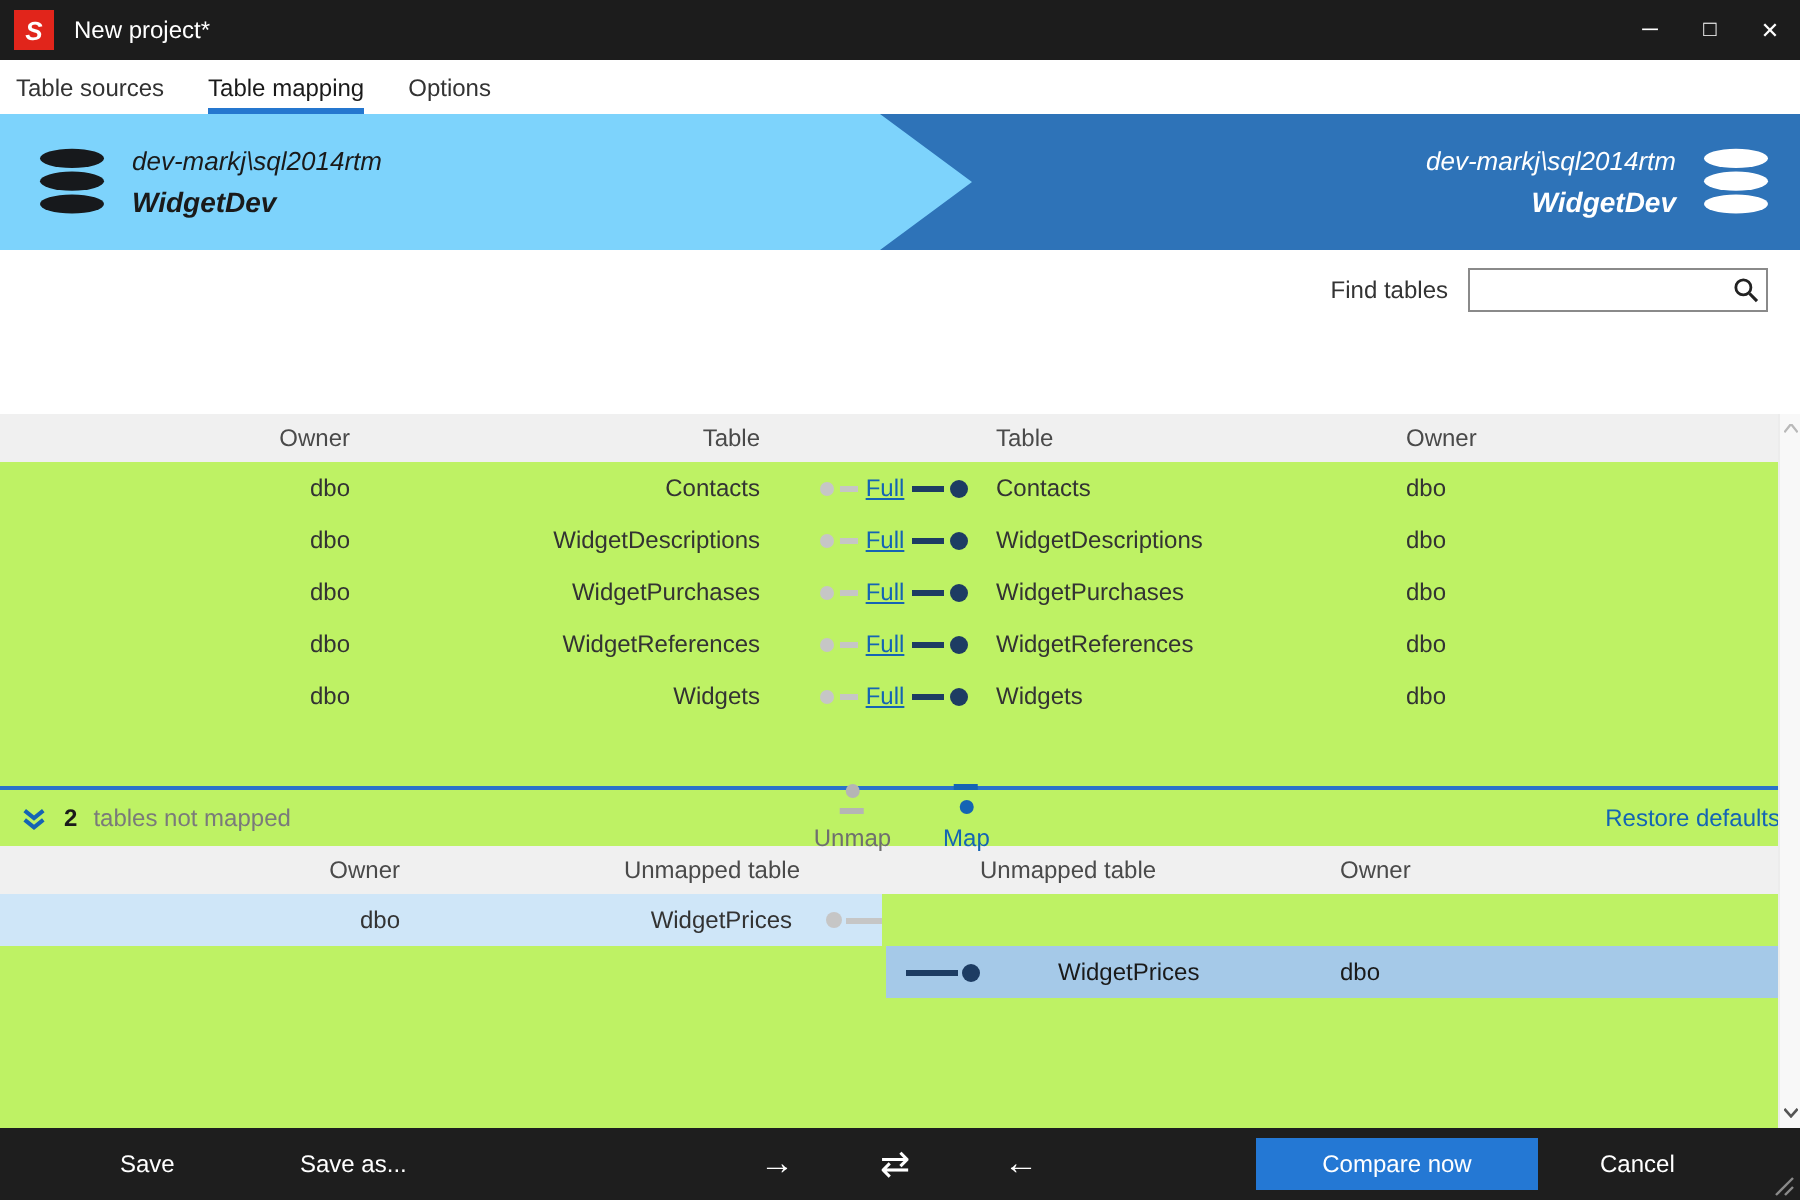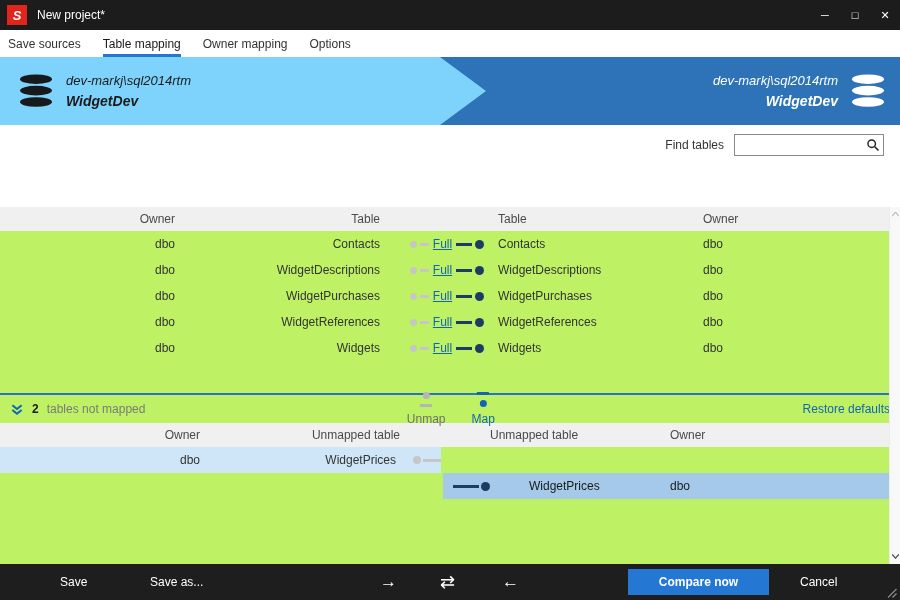--- a/index.html
+++ b/index.html
@@ -94,43 +94,42 @@
   
   .footer { height:36px; background:#1e1e1e; flex:0 0 auto; position:relative; color:#fff; }
   .footer .ftext { position:absolute; top:0; height:100%; display:flex; align-items:center; cursor:pointer; color:#fff; }
   .f-save { left:60px; }
   .f-saveas { left:150px; }
   .f-arrow { position:absolute; top:0; height:100%; display:flex; align-items:center; font-size:17px; cursor:pointer; color:#fff; }
   .f-right { left:380px; }
   .f-swap { left:440px; font-size:18px; }
   .f-left { left:502px; }
   .compare-btn { position:absolute; left:628px; top:5px; width:141px; height:26px; background:#2478d4; color:#fff;
-                 display:flex; align-items:center; justify-content:center; font-weight:bold; cursor:pointer; }
+                 display:flex; align-items:center; justify-content:center; font-weight:normal; cursor:pointer; }
   .f-cancel { left:800px; }
   .grip { position:absolute; right:3px; bottom:2px; cursor:nwse-resize; }
 </style>
 </head>
 <body>
 
 <div class="window">
 
   <div class="titlebar">
     <div class="logo">S</div>
     <div class="title">New project*</div>
     <div class="win-controls">
       <div class="win-btn">─</div>
       <div class="win-btn">□</div>
       <div class="win-btn">✕</div>
     </div>
   </div>
 
   <div class="tabbar">
-    <div class="tab">Save sources</div>
+    <div class="tab">Table sources</div>
     <div class="tab active">Table mapping</div>
-    <div class="tab">Owner mapping</div>
     <div class="tab">Options</div>
   </div>
 
   <div class="sources">
     <div class="src-left">
       <svg class="db-icon" width="36" height="34" viewBox="0 0 36 34" style="color:#17191c">
         <g fill="currentColor">
           <ellipse cx="18" cy="5.2" rx="16" ry="4.8"></ellipse>
           <ellipse cx="18" cy="16.6" rx="16" ry="4.8"></ellipse>
           <ellipse cx="18" cy="28" rx="16" ry="4.8"></ellipse>

